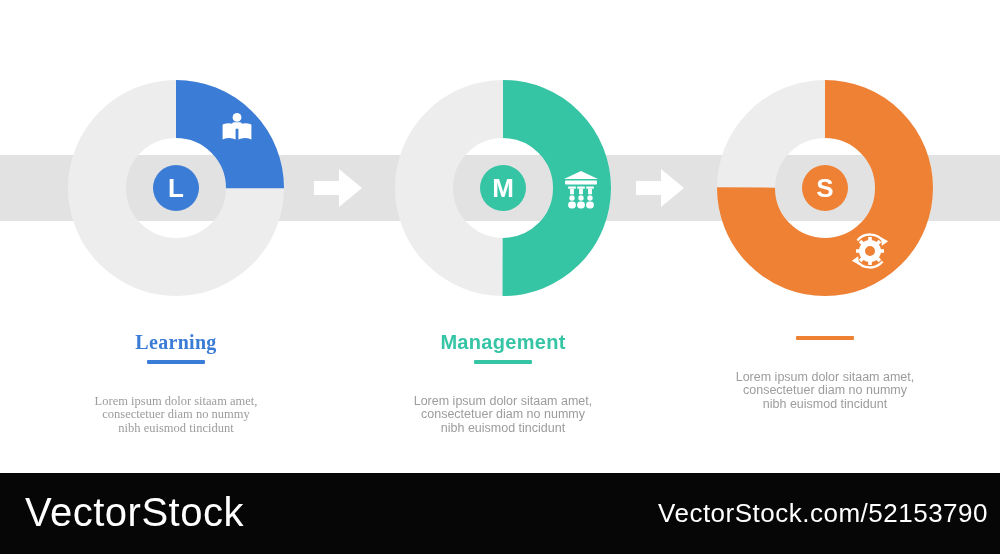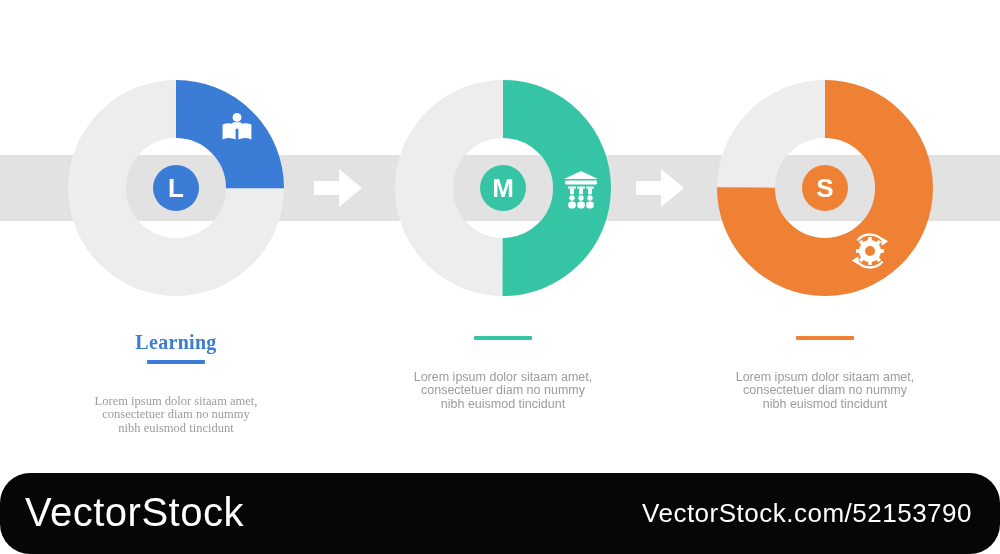--- a/index.html
+++ b/index.html
@@ -54,28 +54,27 @@
   }
   .unit-desc {
     margin-top: 31px; color: var(--desc, #9C9C9C);
     font-size: 12.5px; line-height: 13.5px;
   }
 
   
   .wm-bar {
     position: absolute; left: 0; top: 473px; width: 1000px; height: 81px;
     background: var(--bar, #060606);
-    border-radius: 30px;
   }
   .wm-left {
     position: absolute; left: 25px; top: 0; height: 81px; line-height: 79px;
     color: #ffffff; font-size: 40px; letter-spacing: 0.5px;
   }
   .wm-right {
-    position: absolute; right: 28px; top: 0; height: 81px; line-height: 81px;
+    position: absolute; right: 12px; top: 0; height: 81px; line-height: 81px;
     color: #ffffff; font-size: 26px; letter-spacing: 0.5px;
   }
 </style>
 </head>
 <body>
 
 <div class="stage">
 
   <div class="band"></div>
 
@@ -142,20 +141,21 @@
           <circle cx="11" cy="29" r="2.7"></circle>
           <rect x="7.1" y="32.4" width="7.8" height="7" rx="3.4"></rect>
           <circle cx="20" cy="29" r="2.7"></circle>
           <rect x="16.1" y="32.4" width="7.8" height="7" rx="3.4"></rect>
           <circle cx="29" cy="29" r="2.7"></circle>
           <rect x="25.1" y="32.4" width="7.8" height="7" rx="3.4"></rect>
         </g>
       </svg>
     </div>
     <div class="unit-text text-2">
+      <div class="unit-title">Management</div>
       <div class="unit-underline"></div>
       <div class="unit-desc">
         <div>Lorem ipsum dolor sitaam amet,</div>
         <div>consectetuer diam no nummy</div>
         <div>nibh euismod tincidunt</div>
       </div>
     </div>
   </div>
 
   <div style="--accent: #EF8134;">

